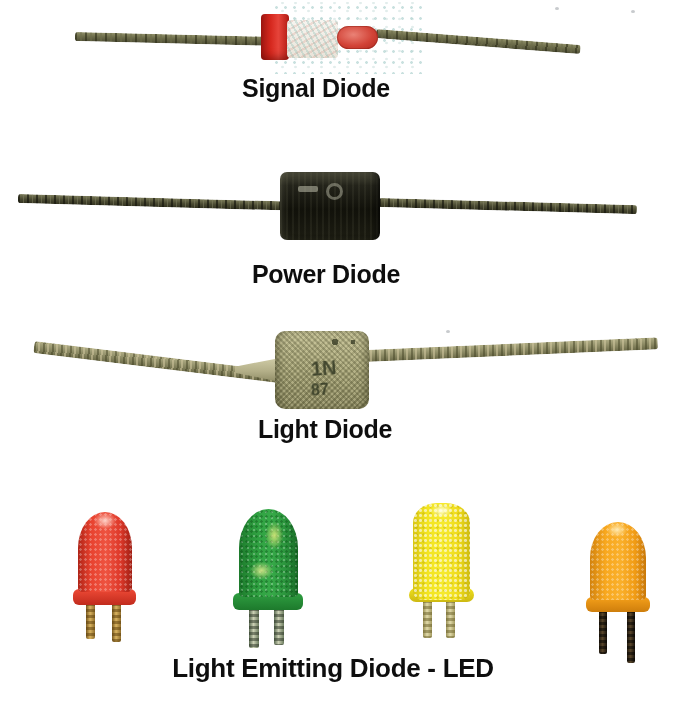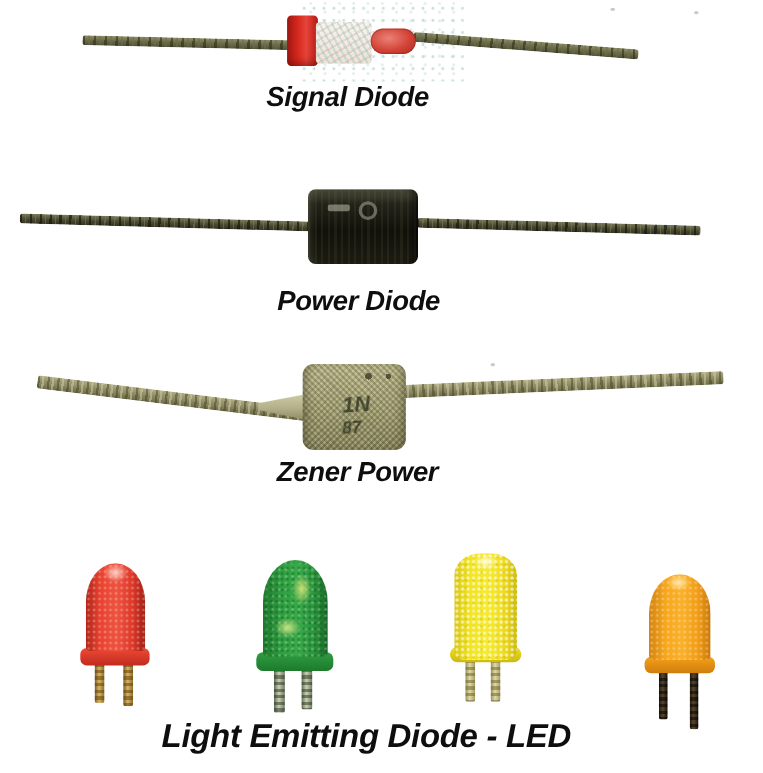--- a/index.html
+++ b/index.html
@@ -1,19 +1,18 @@
 <!DOCTYPE html>
 <html><head>
 <meta charset="utf-8">
 <style>
   html,body{margin:0;padding:0;background:#ffffff;}
   .figure{
     position:relative;width:694px;height:703px;background:#ffffff;overflow:hidden;
     font-family:"Liberation Sans","DejaVu Sans",sans-serif;
-    font-style:italic;
   }
   .caption{
     position:absolute;transform:translateX(-50%);
     font-weight:bold;color:#0e0e0e;font-size:25px;letter-spacing:-0.3px;white-space:nowrap;
   }
   .speck{position:absolute;width:4px;height:3px;background:#b9bdc0;border-radius:50%;opacity:.8;}
 
   
   .wire{
     position:absolute;height:9px;border-radius:3px;transform-origin:left center;
@@ -176,21 +175,21 @@
     background-image:
       repeating-linear-gradient(180deg, rgba(0,0,0,.5) 0 3px, rgba(0,0,0,0) 3px 6px),
       linear-gradient(90deg,#241c10 0%,#57452a 45%,#17110a 100%);
   }
   .led-orange-leg1{left:599px;top:610px;width:8px;height:44px;}
   .led-orange-leg2{left:627px;top:610px;width:8px;height:53px;}
 
   .cap-signal{left:316px;top:74px;}
   .cap-power{left:326px;top:244px;margin-top:16px;}
   .cap-zener{left:325px;top:415px;}
-  .cap-led{left:333px;top:653px;font-size:30px;}
+  .cap-led{left:333px;top:653px;font-size:26px;}
 </style>
 </head>
 <body>
 
 <div class="figure">
 
   <span class="speck" style="left:555px;top:7px;"></span>
   <span class="speck" style="left:631px;top:10px;"></span>
   <span class="speck" style="left:446px;top:330px;"></span>
 
@@ -217,21 +216,21 @@
 
   <div>
     <div class="wire khaki zen-wire-l"></div>
     <div class="wire khaki zen-wire-r"></div>
     <div class="zen-lead-flare"></div>
     <div class="zen-body">
       <div class="zen-mark-top"></div>
       <div class="zen-mark zen-mark-1">1N</div>
       <div class="zen-mark zen-mark-2">87</div>
     </div>
-    <div class="caption cap-zener">Zener Power</div>
+    <div class="caption cap-zener">Light Diode</div>
   </div>
 
   <div>
     <div class="leg leg-gold led-red-leg1"></div>
     <div class="leg leg-gold led-red-leg2"></div>
     <div class="led-flange led-red-flange"></div>
     <div class="led-dome led-red"></div>
 
     <div class="leg leg-silver led-green-leg1"></div>
     <div class="leg leg-silver led-green-leg2"></div>

